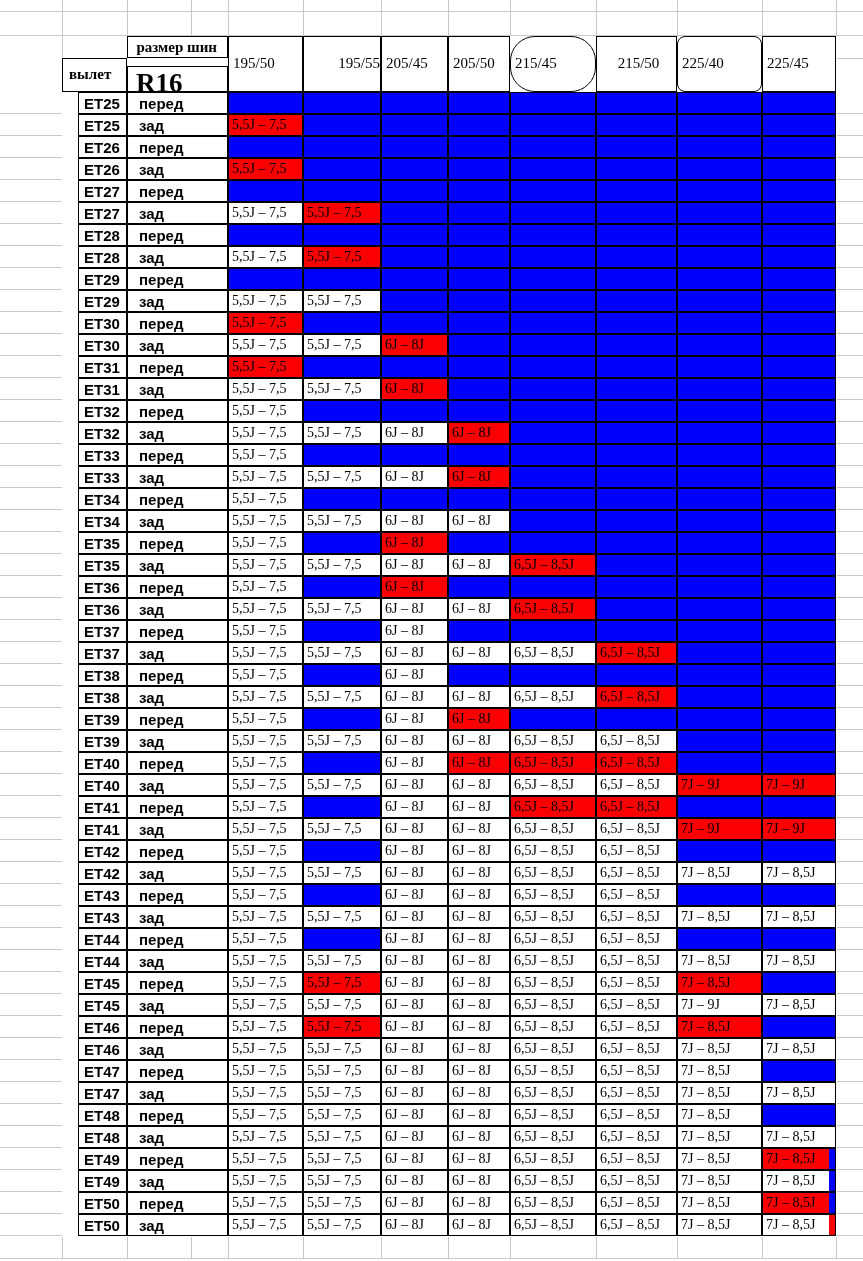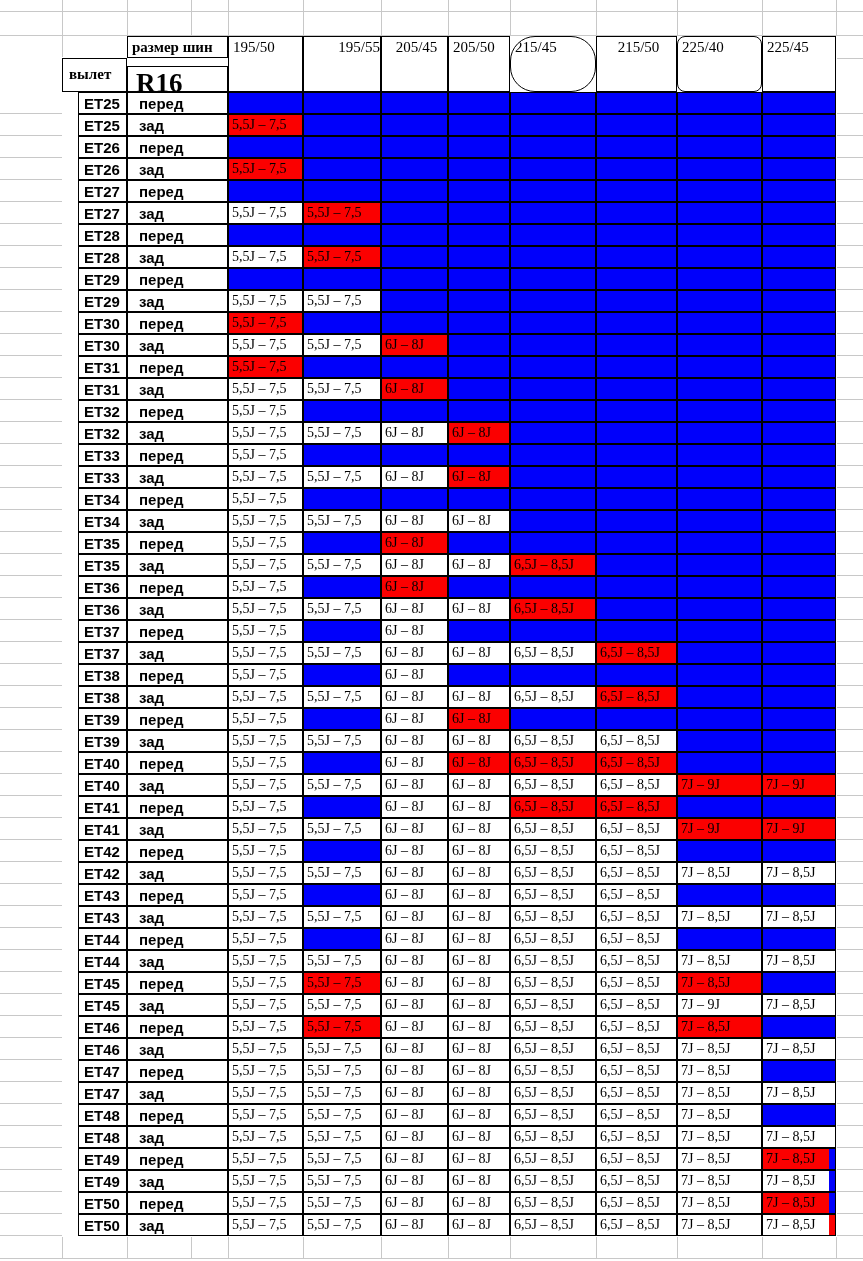--- a/index.html
+++ b/index.html
@@ -13,25 +13,25 @@
         grid-template-rows:22px 34px;grid-auto-rows:22px;}
   .cell{border:1px solid #000;box-sizing:border-box;overflow:hidden;position:relative;
         white-space:nowrap;color:#000;}
   .ghost{border-color:transparent;background:transparent;}
   .white{background:#ffffff;}
   .blue{background:#0000fb;}
   .red{background:#fb0000;}
   .val{font:14px "Liberation Serif",serif;padding:2px 0 0 3px;}
   .et{font:bold 15px "Liberation Sans",sans-serif;padding:2px 0 16px 5px;margin-left:16px;}
   .pos{font:bold 15px "Liberation Sans",sans-serif;padding:2px 0 2px 11px;}
-  .hdr{font:bold 15px "Liberation Serif",serif;padding:2px 0 0 4px;grid-column:2;grid-row:1;}
+  .hdr{font:bold 15px "Liberation Serif",serif;padding:2px 10px 0 4px;grid-column:2;grid-row:1;text-align:right;}
   .corner{grid-column:1;grid-row:1;}
   .offlabel{font:bold 15px "Liberation Serif",serif;padding:7px 0 0 6px;grid-column:1;grid-row:2;}
   .rim{font:bold 27px "Liberation Serif",serif;padding:1px 8px 0 8px;grid-column:2;grid-row:2;margin-top:8px;}
-  .tire{font:15px "Liberation Serif",serif;padding:2px 0 0 4px;}
+  .tire{font:15px "Liberation Serif",serif;padding:18px 0 0 4px;}
   .edge-b::after{content:"";position:absolute;right:0;top:0;width:6px;height:100%;background:#0000fb;}
   .edge-r::after{content:"";position:absolute;right:0;top:0;width:6px;height:100%;background:#fb0000;}
 </style>
 </head>
 <body>
 
 <div class="screen">
 
   <div class="rowlines" style="left:0;top:92px;width:62px;height:1145px;"></div>
   <div class="rowlines" style="left:837px;top:92px;width:26px;height:1145px;"></div>
@@ -65,21 +65,21 @@
     <div class="gl" style="left: 762px; top: 1237px; width: 1px; height: 21px;"></div>
     <div class="gl" style="left: 836px; top: 1237px; width: 1px; height: 21px;"></div>
     <div id="grid">
     <div class="cell ghost corner"></div>
     <div class="cell white hdr">размер шин</div>
     <div class="cell white offlabel">вылет</div>
     <div class="cell white rim">R16</div>
 
   <div class="cell white tire" style="grid-area: 1 / 3 / 3;">195/50</div>
       <div class="cell white tire" style="grid-area: 1 / 4 / 3; text-align: right;">195/55</div>
-      <div class="cell white tire" style="grid-area: 1 / 5 / 3; text-align: center;">205/45</div>
+      <div class="cell white tire" style="grid-area: 1 / 5 / 3;">205/45</div>
       <div class="cell white tire" style="grid-area: 1 / 6 / 3;">205/50</div>
       <div class="cell white tire" style="grid-area: 1 / 7 / 3; border-radius: 25px;">215/45</div>
       <div class="cell white tire" style="grid-area: 1 / 8 / 3; text-align: center;">215/50</div>
       <div class="cell white tire" style="grid-area: 1 / 9 / 3; border-radius: 8px;">225/40</div>
       <div class="cell white tire" style="grid-area: 1 / 10 / 3;">225/45</div>
       <div class="cell white et">ET25</div>
       <div class="cell white pos">перед</div>
       <div class="cell val blue"></div>
       <div class="cell val blue"></div>
       <div class="cell val blue"></div>

